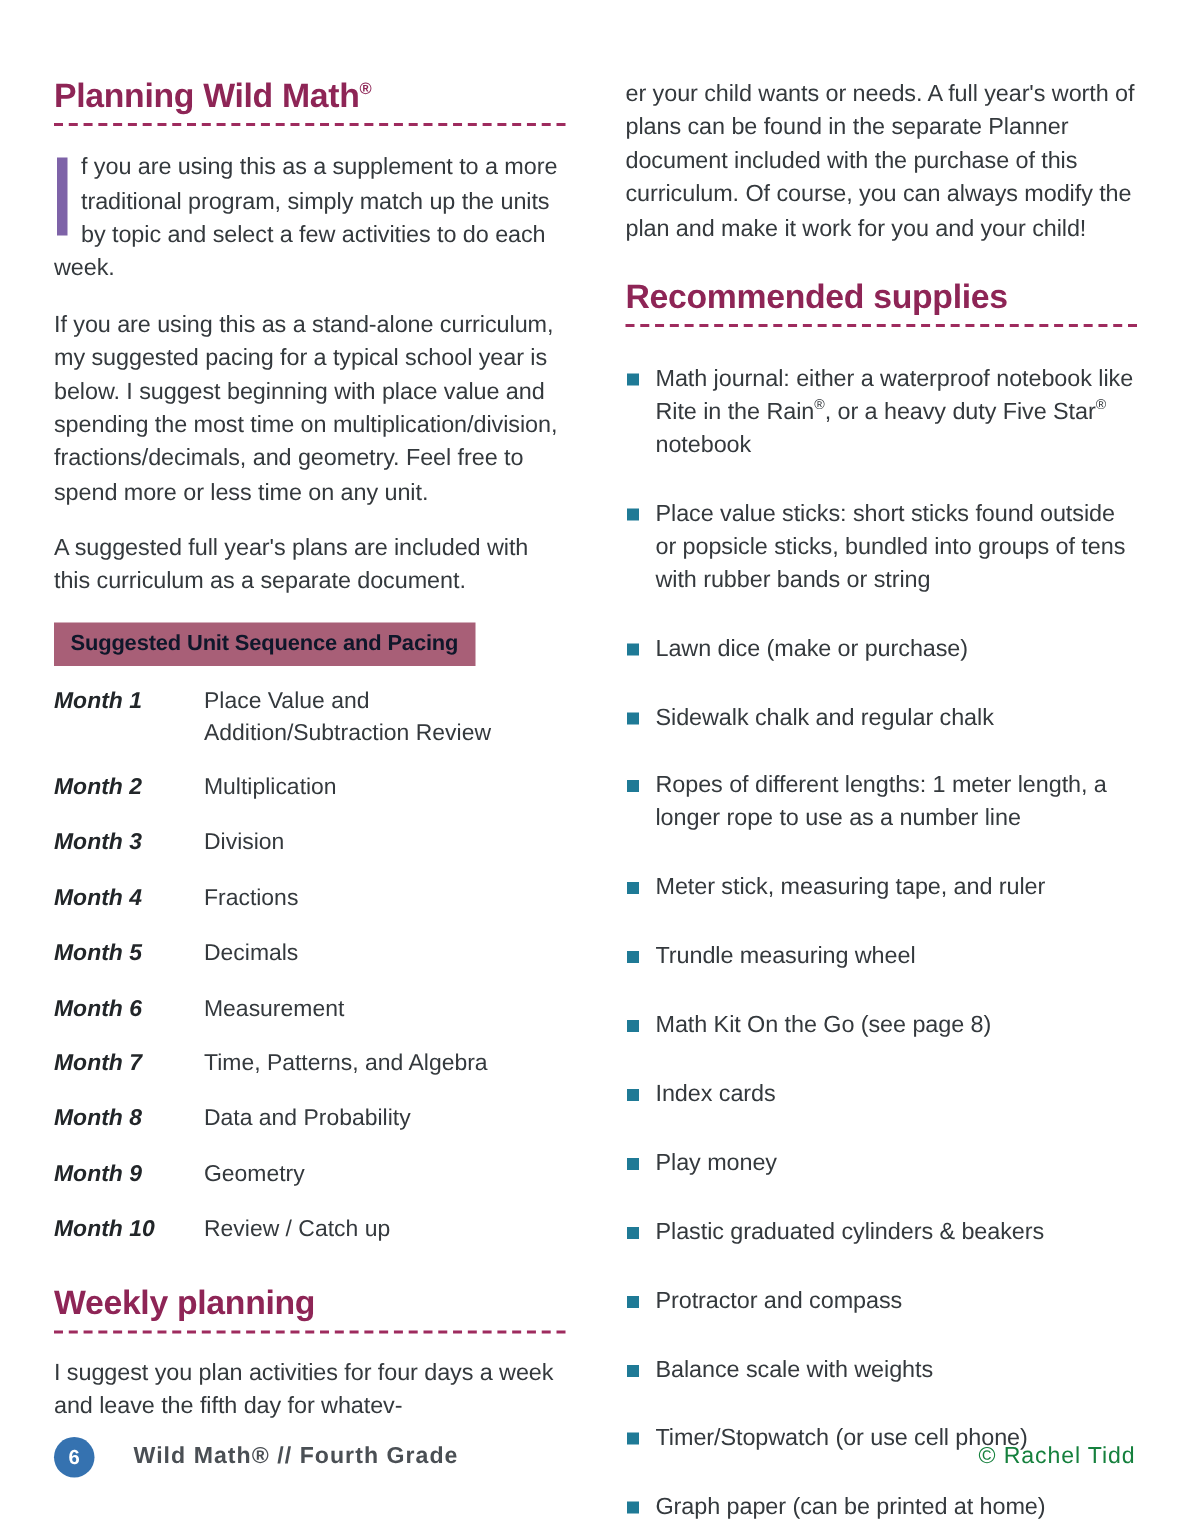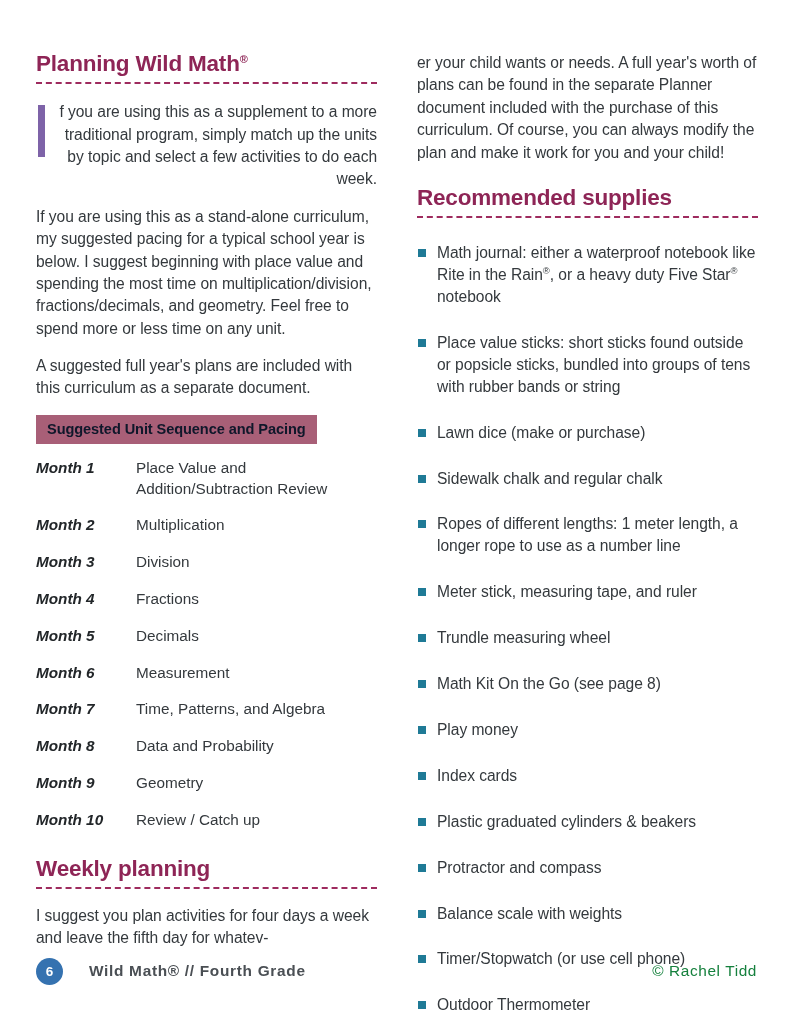--- a/index.html
+++ b/index.html
@@ -71,21 +71,20 @@
   }
   p.body.last { margin-bottom: 0; }
 
   
   .dropcap-para {
     font-size: 15.6px;
     line-height: 1.435;
     color: #34393d;
     margin: 0 0 15px 0;
     letter-spacing: -0.05px;
-    text-align: right;
   }
   .dropcap {
     float: left;
     width: 7px;
     height: 52px;
     background: #7E63A8;
     margin: 4px 9px 0 2px;
     flex: none;
   }
 
@@ -279,26 +278,27 @@
 
       <ul class="supplies">
           <li><span class="sq"></span><span>Math journal: either a waterproof notebook like Rite in the Rain<sup class="reg-small">®</sup>, or a heavy duty Five Star<sup class="reg-small">®</sup> notebook</span></li>
           <li><span class="sq"></span><span>Place value sticks: short sticks found outside or popsicle sticks, bundled into groups of tens with rubber bands or string</span></li>
           <li><span class="sq"></span><span>Lawn dice (make or purchase)</span></li>
           <li><span class="sq"></span><span>Sidewalk chalk and regular chalk</span></li>
           <li><span class="sq"></span><span>Ropes of different lengths: 1 meter length, a longer rope to use as a number line</span></li>
           <li><span class="sq"></span><span>Meter stick, measuring tape, and ruler</span></li>
           <li><span class="sq"></span><span>Trundle measuring wheel</span></li>
           <li><span class="sq"></span><span>Math Kit On the Go (see page 8)</span></li>
+          <li><span class="sq"></span><span>Index cards</span></li>
           <li><span class="sq"></span><span>Play money</span></li>
-          <li><span class="sq"></span><span>Index cards</span></li>
           <li><span class="sq"></span><span>Plastic graduated cylinders &amp; beakers</span></li>
           <li><span class="sq"></span><span>Protractor and compass</span></li>
           <li><span class="sq"></span><span>Balance scale with weights</span></li>
           <li><span class="sq"></span><span>Timer/Stopwatch (or use cell phone)</span></li>
+          <li><span class="sq"></span><span>Graph paper (can be printed at home)</span></li>
           <li><span class="sq"></span><span>Outdoor Thermometer</span></li>
         </ul>
 
     </div>
 
   </div>
 
   <div class="footer">
     <div class="page-badge">6</div>
     <div class="footer-title">Wild Math® // Fourth Grade</div>

